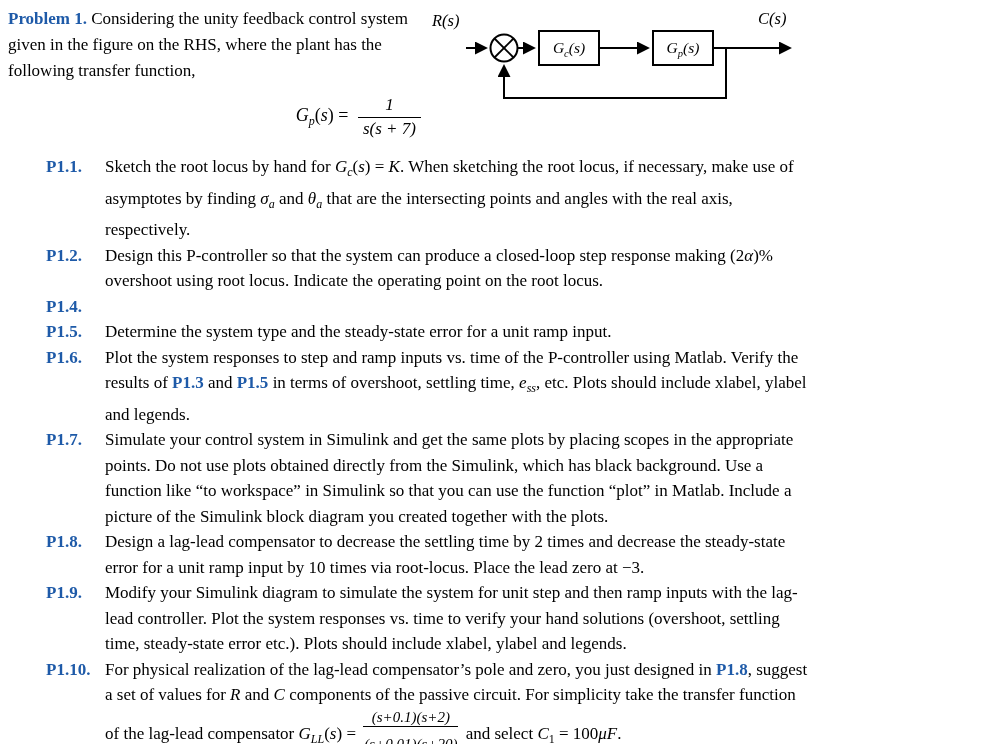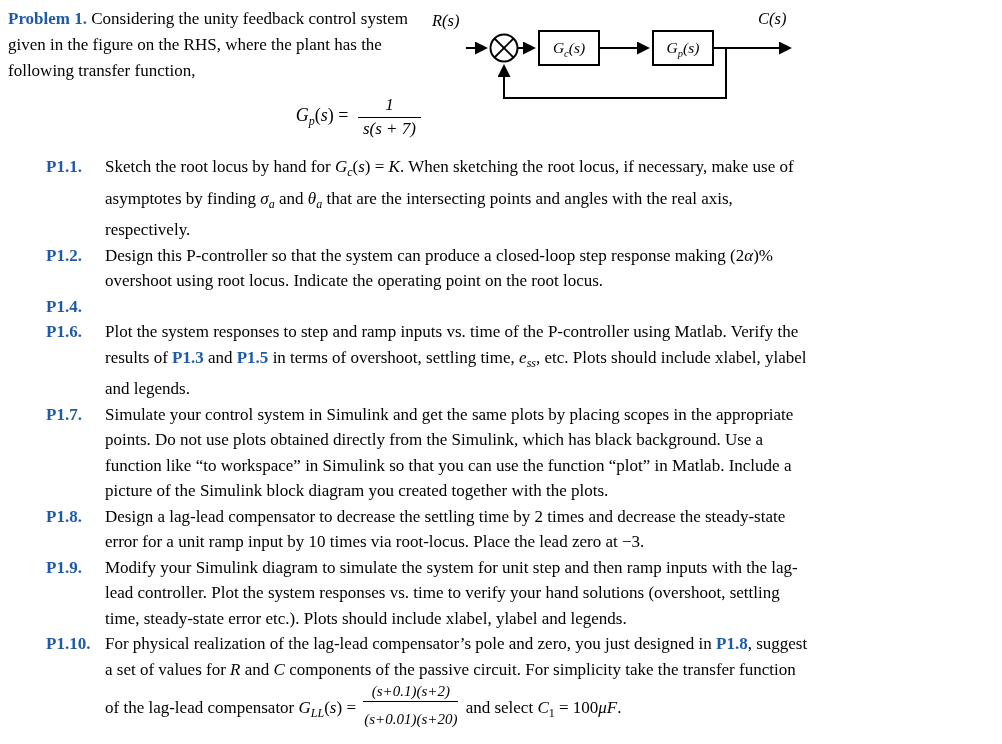--- a/index.html
+++ b/index.html
@@ -96,20 +96,24 @@
         <span class="itext"><span class="sg-n">Sketch the root locus by hand for </span><span class="sg-m">G</span><span class="sg-sub">c</span><span class="sg-n">(</span><span class="sg-m">s</span><span class="sg-n">) = </span><span class="sg-m">K</span><span class="sg-n">. When sketching the root locus, if necessary, make use of asymptotes by finding </span><span class="sg-m">σ</span><span class="sg-sub">a</span><span class="sg-n"> and </span><span class="sg-m">θ</span><span class="sg-sub">a</span><span class="sg-n"> that are the intersecting points and angles with the real axis, respectively.</span></span>
       </div>
       <div class="item">
         <span class="ilabel">P1.2.</span>
         <span class="itext"><span class="sg-n">Design this P-controller so that the system can produce a closed-loop step response making (2</span><span class="sg-m">α</span><span class="sg-n">)% overshoot using root locus. Indicate the operating point on the root locus.</span></span>
       </div>
       <div class="item">
         <span class="ilabel">P1.4.</span>
       </div>
       <div class="item">
+        <span class="ilabel">P1.5.</span>
+        <span class="itext"><span class="sg-n">Determine the system type and the steady-state error for a unit ramp input.</span></span>
+      </div>
+      <div class="item">
         <span class="ilabel">P1.6.</span>
         <span class="itext"><span class="sg-n">Plot the system responses to step and ramp inputs vs. time of the P-controller using Matlab. Verify the results of </span><span class="sg-b">P1.3</span><span class="sg-n"> and </span><span class="sg-b">P1.5</span><span class="sg-n"> in terms of overshoot, settling time, </span><span class="sg-m">e</span><span class="sg-sub">ss</span><span class="sg-n">, etc. Plots should include xlabel, ylabel and legends.</span></span>
       </div>
       <div class="item">
         <span class="ilabel">P1.7.</span>
         <span class="itext"><span class="sg-n">Simulate your control system in Simulink and get the same plots by placing scopes in the appropriate points. Do not use plots obtained directly from the Simulink, which has black background. Use a function like “to workspace” in Simulink so that you can use the function “plot” in Matlab. Include a picture of the Simulink block diagram you created together with the plots.</span></span>
       </div>
       <div class="item">
         <span class="ilabel">P1.8.</span>
         <span class="itext"><span class="sg-n">Design a lag-lead compensator to decrease the settling time by 2 times and decrease the steady-state error for a unit ramp input by 10 times via root-locus. Place the lead zero at −3.</span></span>

